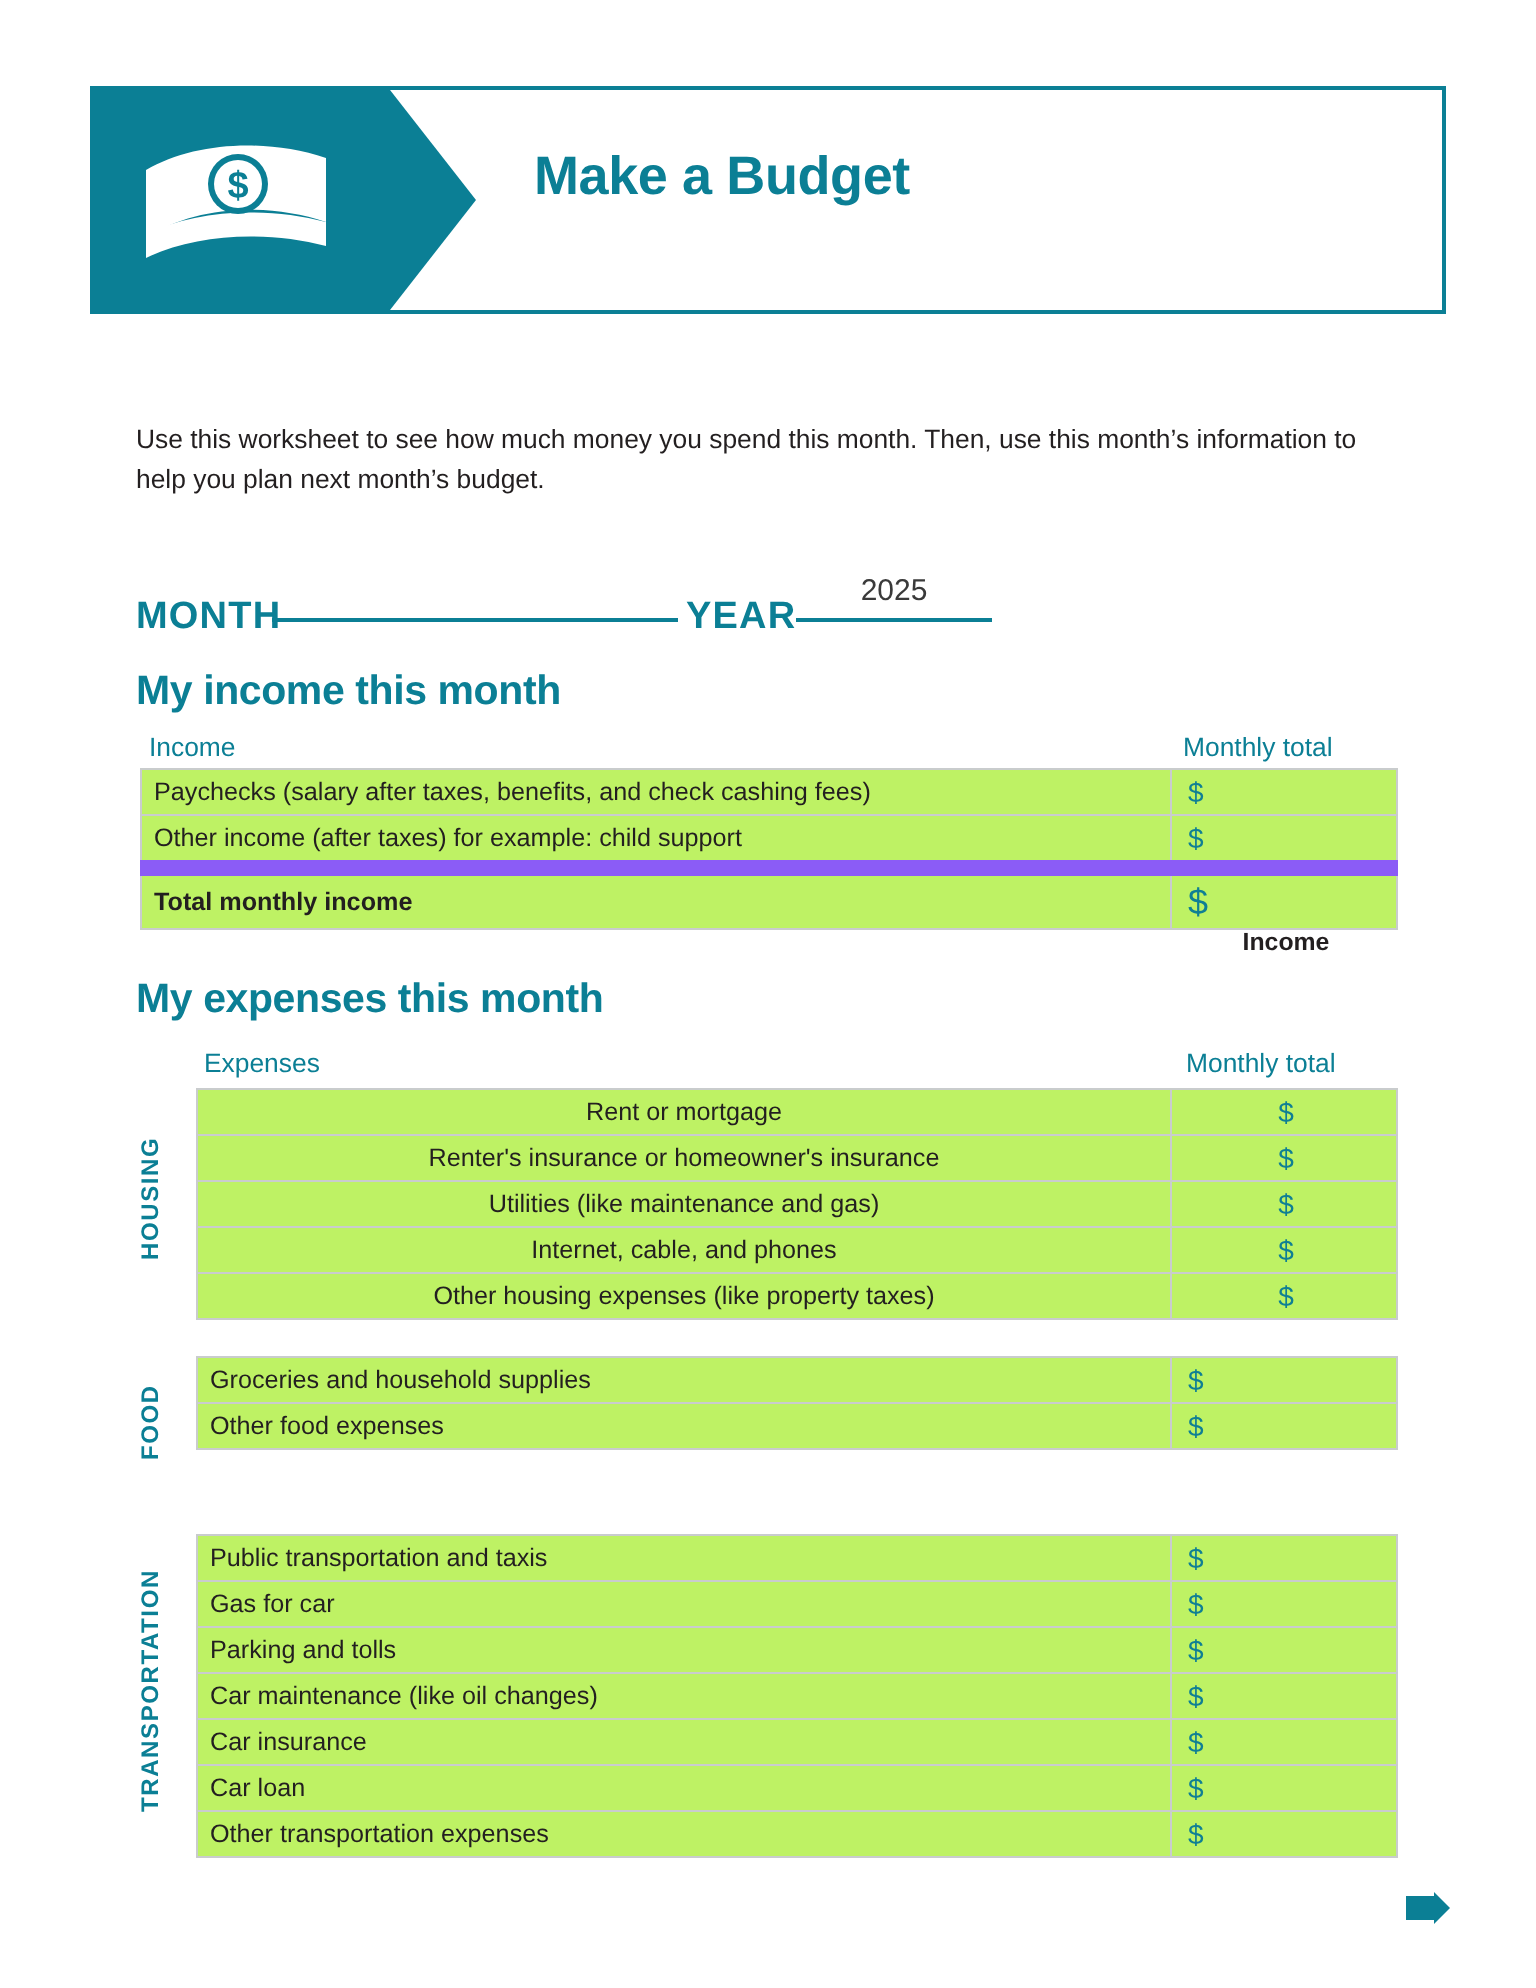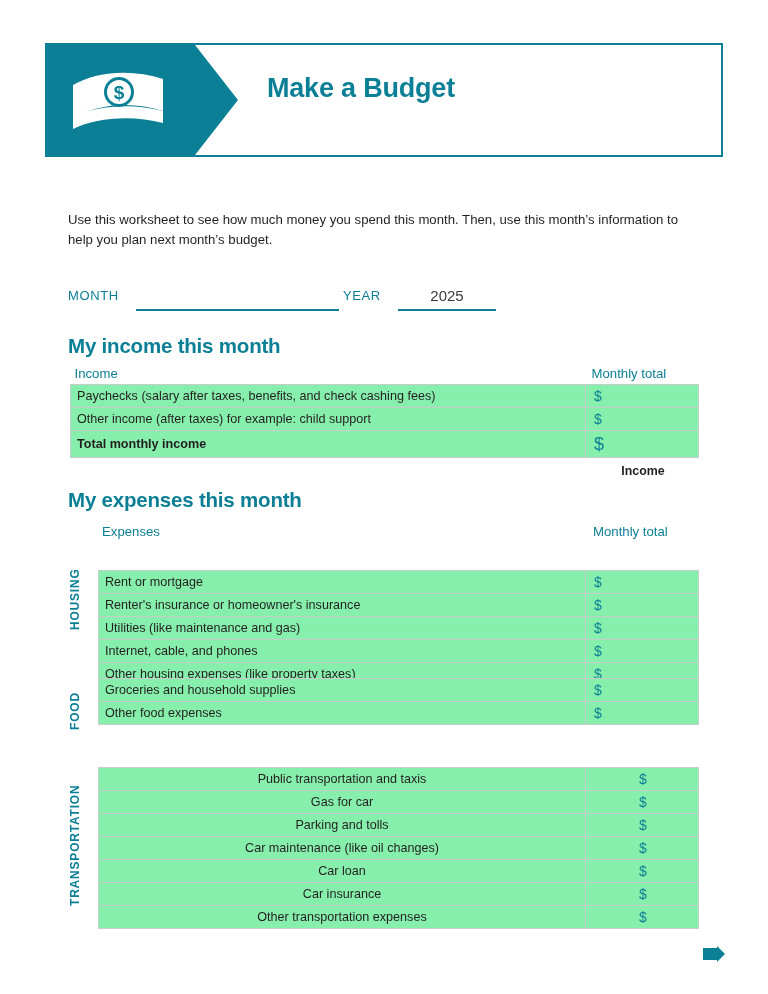--- a/index.html
+++ b/index.html
@@ -87,26 +87,26 @@
 
   
   .monthyear {
     position: absolute;
     left: 68px;
     top: 288px;
     width: 640px;
     height: 24px;
   }
   .my-label {
-    font-size: 13px;
-    font-weight: normal;
+    font-size: 19px;
+    font-weight: bold;
     color: #0b7f95;
     letter-spacing: 0.6px;
     position: absolute;
-    top: 0;
+    top: 10px;
   }
   .my-label.month { left: 0; }
   .my-label.year  { left: 275px; }
   .my-rule {
     position: absolute;
     border-bottom: 2px solid #0b7f95;
     height: 0;
     top: 21px;
   }
   .my-rule.month-rule { left: 68px; width: 203px; }
@@ -154,29 +154,29 @@
     background: transparent;
   }
   .tbl th.amt-head { padding-left: 6px; }
 
   .tbl td {
     border: 1px solid #c9cccd;
     height: 20px;
     padding: 1px 6px;
     color: #231f20;
     vertical-align: middle;
-    background: #86efac;
+    background: #bef264;
   }
   .tbl td.amt {
     color: #0f7f94;
     font-size: 14px;
     padding-left: 8px;
   }
   .tbl tr.total td {
-    border-top: 1px solid #8b5cf6;
+    border-top: 8px solid #8b5cf6;
     font-weight: bold;
     height: 24px;
   }
   .tbl tr.total td.amt {
     font-size: 18px;
     font-weight: normal;
   }
 
   #income-table { left: 70px; top: 366px; }
   #income-table col.c-desc { width: 515px; }
@@ -191,23 +191,23 @@
     font-size: 12.4px;
     font-weight: bold;
     color: #231f20;
   }
 
   
   .exp-table { left: 98px; }
   .exp-table col.c-desc { width: 487px; }
   .exp-table col.c-amt  { width: 113px; }
 
-  #housing-table        { top: 570px; }
+  #housing-table        { top: 544px; text-align: center; }
   #food-table           { top: 678px; border-radius: 11px; }
-  #transportation-table { top: 767px; text-align: center; }
+  #transportation-table { top: 767px; }
 
   .exp-head {
     position: absolute;
     left: 102px;
     top: 524px;
     width: 600px;
   }
   .exp-head .lbl {
     position: absolute;
     top: 0;
@@ -375,25 +375,25 @@
       </tr>
       <tr>
         <td>Parking and tolls</td>
         <td class="amt">$</td>
       </tr>
       <tr>
         <td>Car maintenance (like oil changes)</td>
         <td class="amt">$</td>
       </tr>
       <tr>
+        <td>Car insurance</td>
+        <td class="amt">$</td>
+      </tr>
+      <tr>
         <td>Car loan</td>
-        <td class="amt">$</td>
-      </tr>
-      <tr>
-        <td>Car insurance</td>
         <td class="amt">$</td>
       </tr>
       <tr>
         <td>Other transportation expenses</td>
         <td class="amt">$</td>
       </tr>
     </tbody>
   </table>
 
   <div class="footer-mark">

